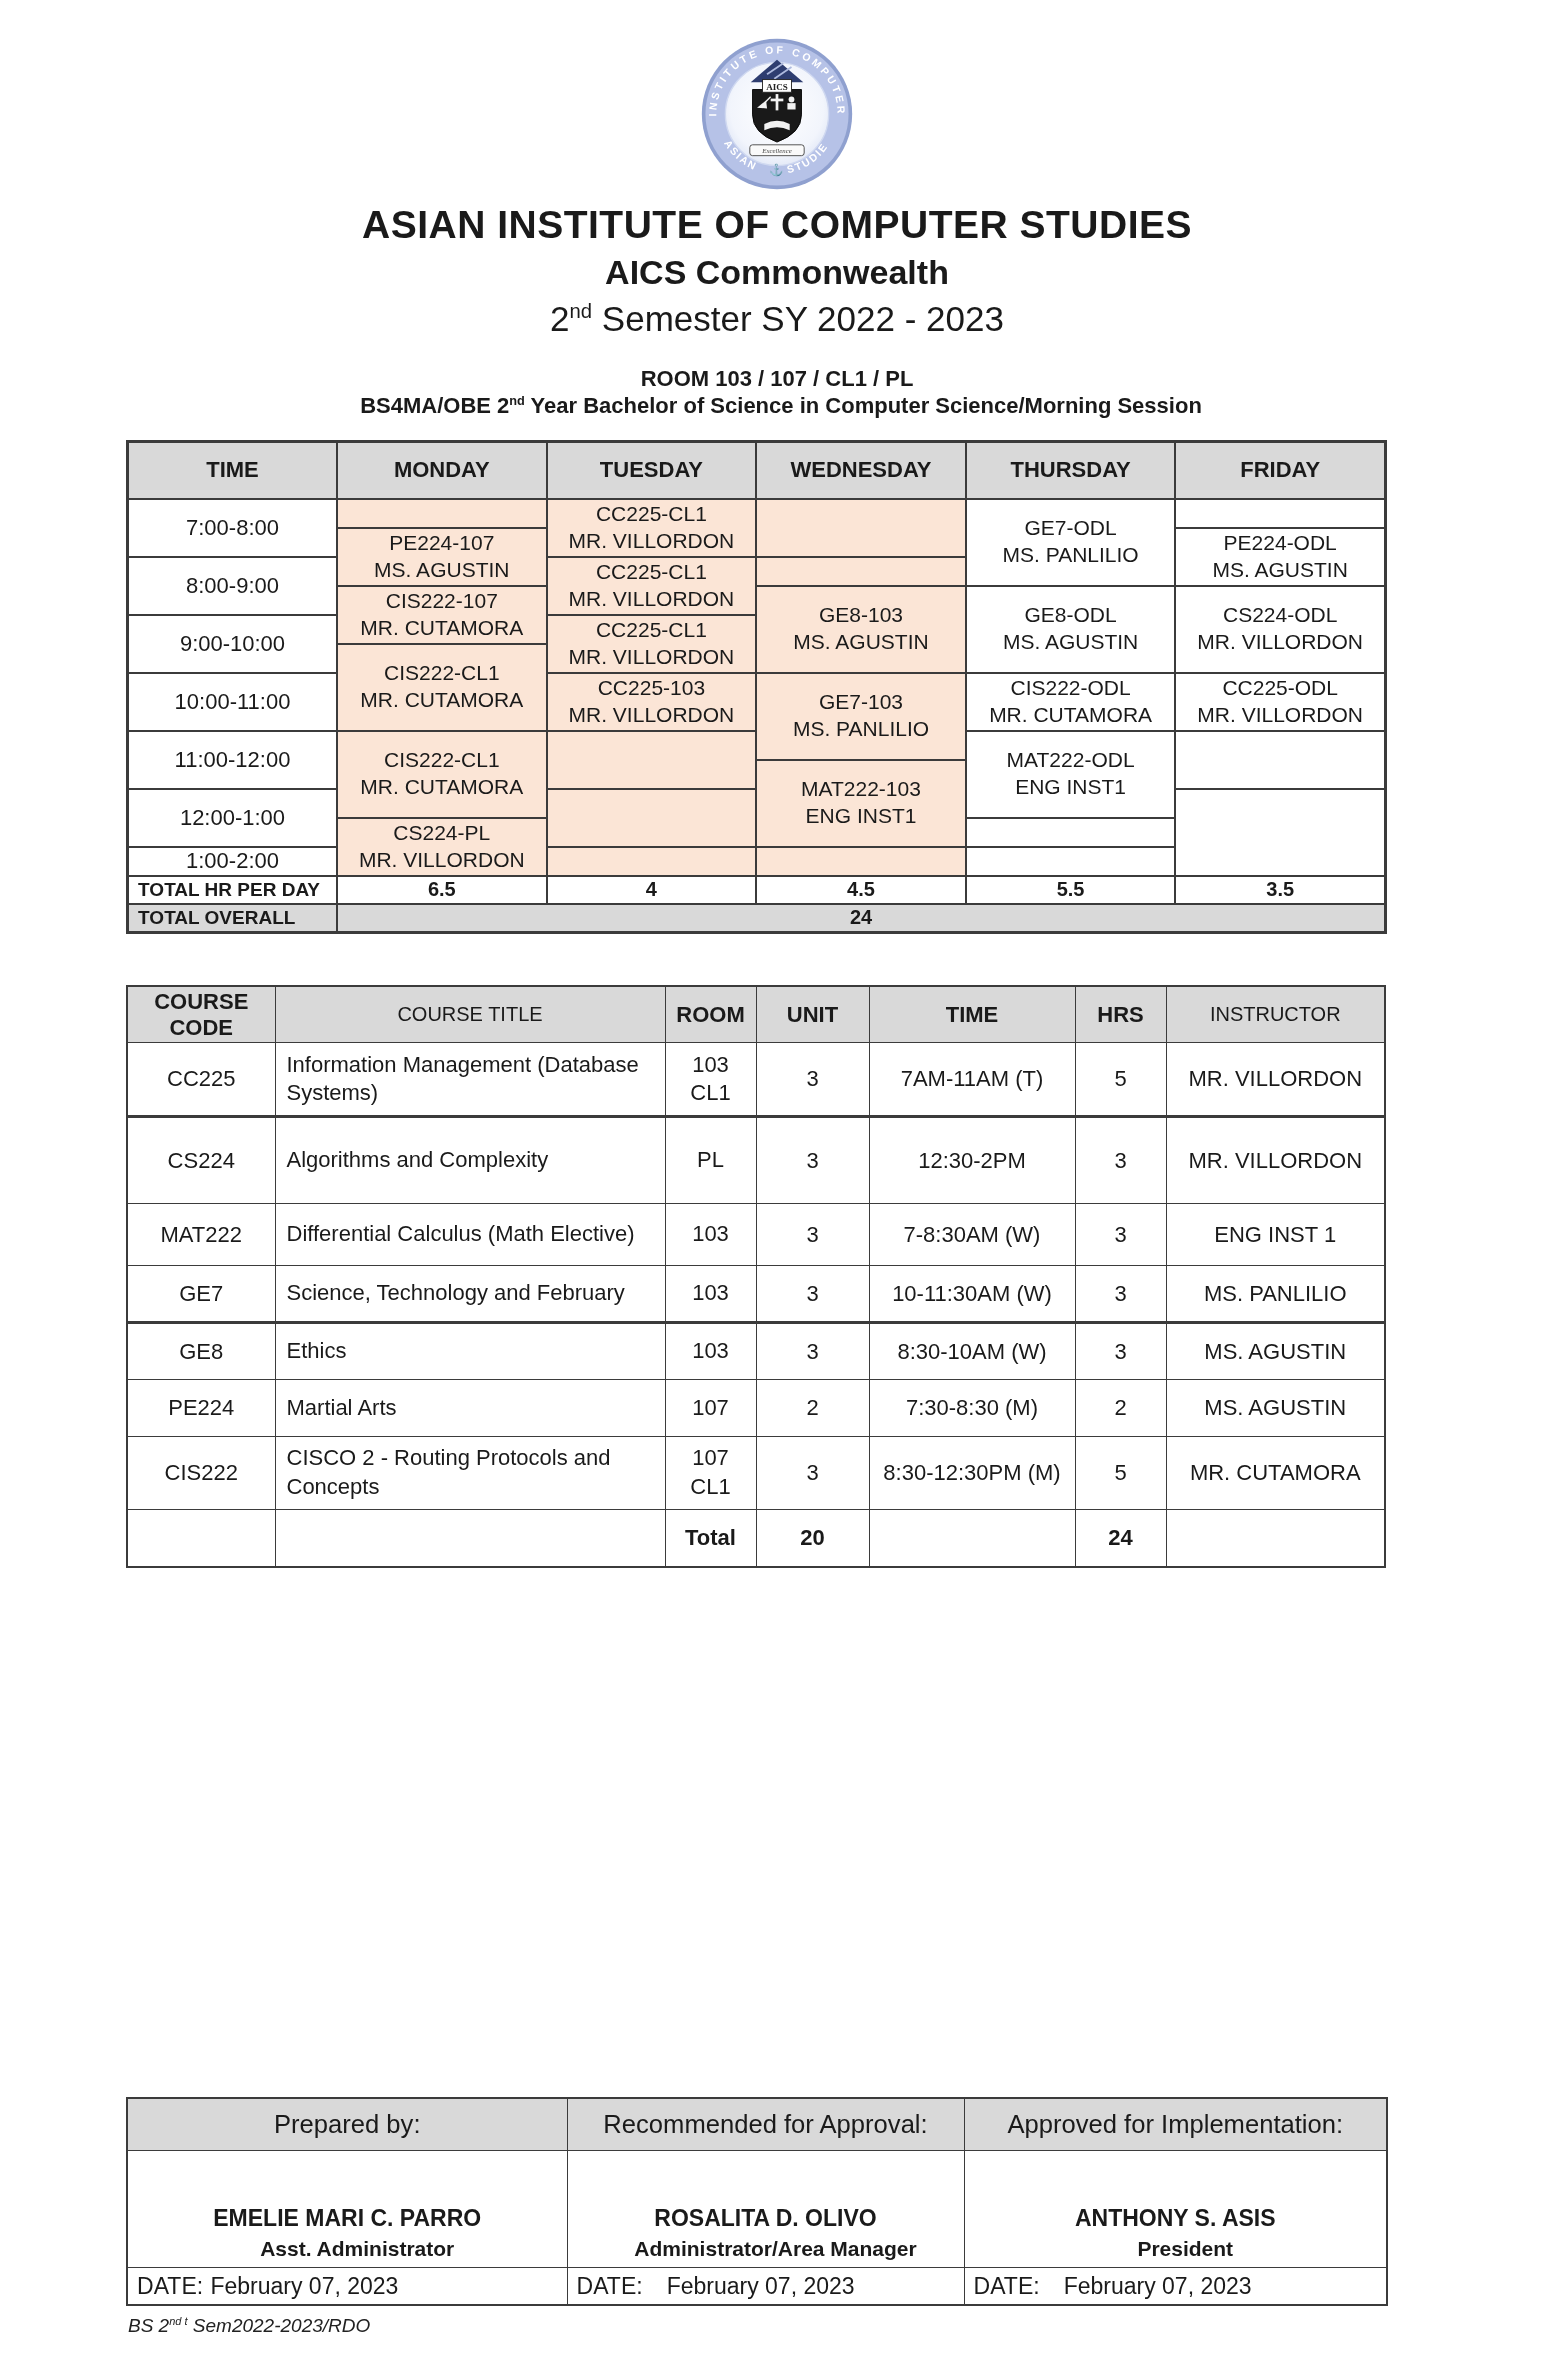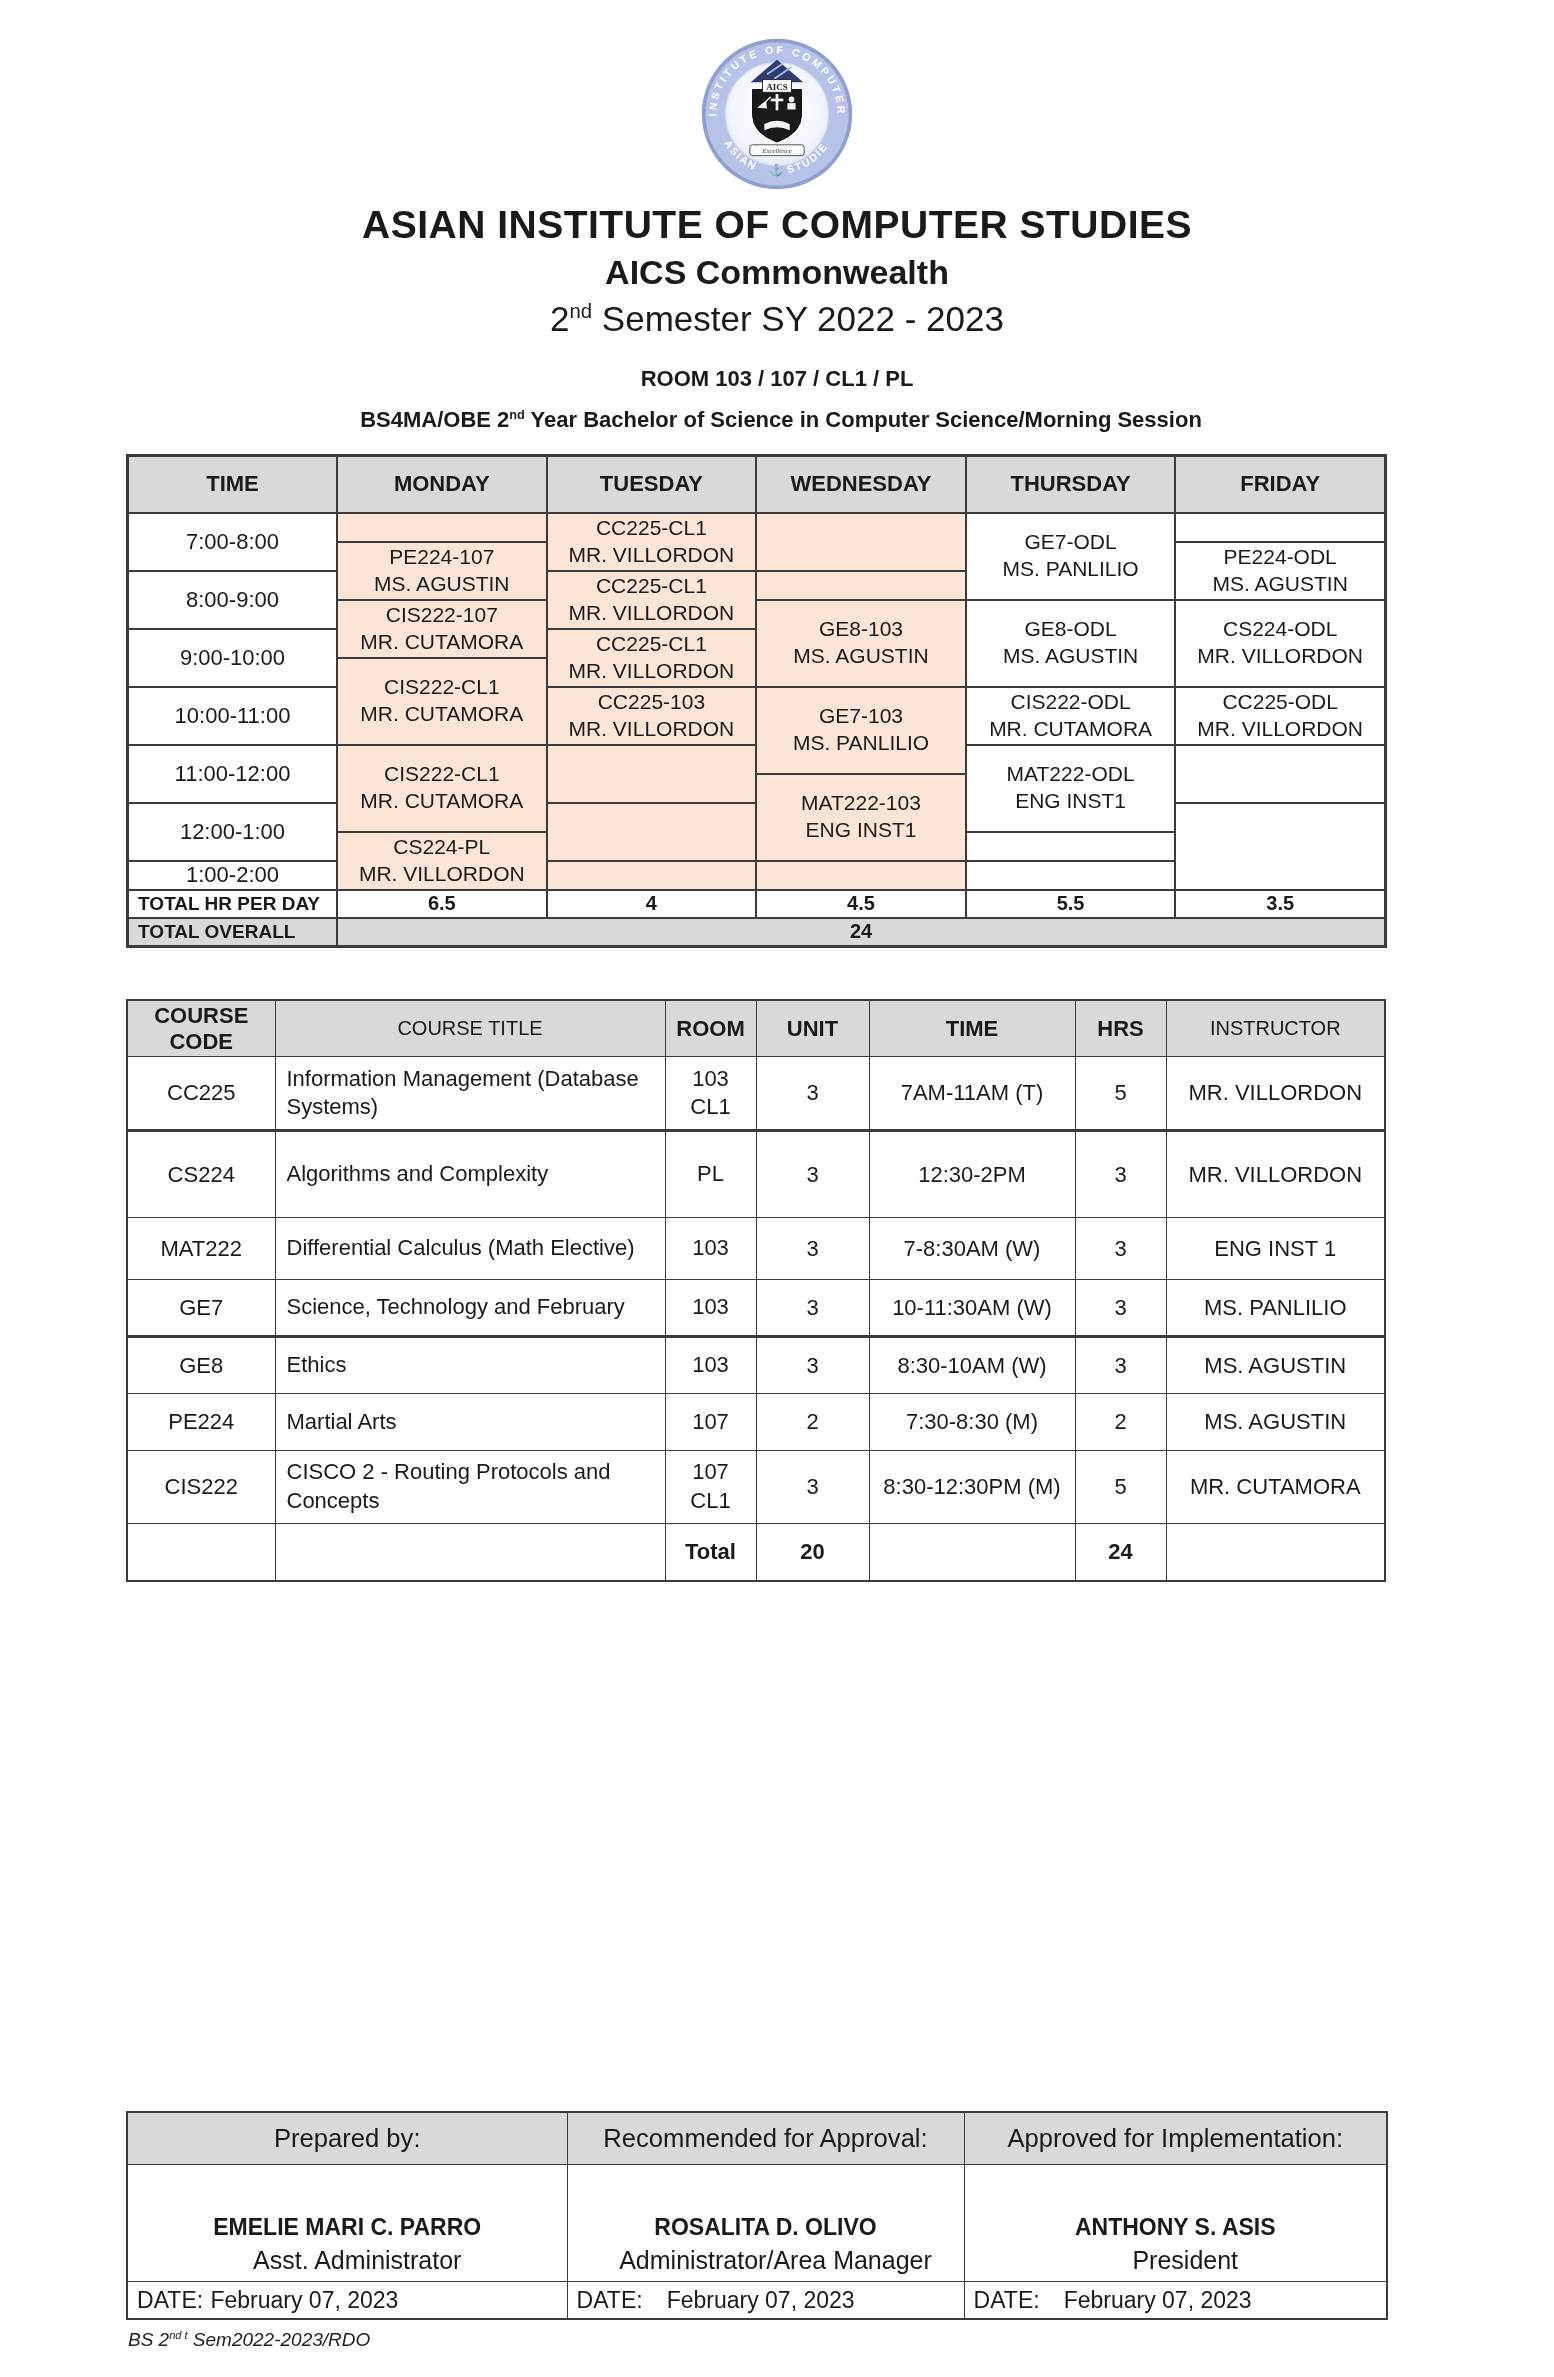--- a/index.html
+++ b/index.html
@@ -11,21 +11,21 @@
     position:relative;
   }
   
   .doc-header { text-align:center; }
   .seal-wrap { margin-top:37px; }
   .title-main { font-size:39px; font-weight:bold; margin-top:9.1px; letter-spacing:0.5px; }
   .title-campus { font-size:34px; font-weight:bold; margin-top:5.5px; }
   .title-sem { font-size:35px; font-weight:normal; margin-top:7.3px; }
   .title-sem sup, .line-prog sup, .footer-note sup { font-size:58%; vertical-align:super; }
   .line-room { font-size:22px; font-weight:bold; margin-top:27.4px; }
-  .line-prog { font-size:22px; font-weight:bold; margin-top:15px;padding-left:8px; }
+  .line-prog { font-size:22px; font-weight:bold; margin-top:1px;padding-left:8px; }
 
   
   .sg {
     display:grid;
     width:1261px;
     margin:20px 0 0 126px;
     grid-template-columns:209px repeat(5, 1fr);
     grid-template-rows:57px repeat(12, 29px) 14.6px 14.6px 28px 28px;
     border:2.7px solid #3b3b3b;
     background:#fff;
@@ -66,21 +66,21 @@
   
   table.st {
     border-collapse:collapse; table-layout:fixed;
     width:1260px; margin:529px 0 0 126px;
     border:2.7px solid #3b3b3b;
   }
   .st th, .st td { border:1.8px solid #3b3b3b; }
   .st th { background:#d9d9d9; font-weight:normal; font-size:25.6px; height:52px; text-align:center; }
   .st td.namecell { height:117px; vertical-align:bottom; text-align:center; padding-bottom:5.5px; }
   .sig-name { font-weight:bold; font-size:23px; }
-  .sig-role { font-weight:normal; font-size:25px; margin-top:5.5px;padding-left:20px; }
+  .sig-role { font-weight:bold; font-size:21px; margin-top:5.5px;padding-left:20px; }
   .st td.datecell { height:38px; font-size:23px; text-align:left; padding-left:9.1px; }
   .dv { margin-left:7.3px; }
   .dv.wide { margin-left:24px; }
 
   .footer-note { margin:9.1px 0 0 128px; font-size:19px; font-style:italic; color:#222; }
 </style>
 </head>
 <body>
 
 <div class="doc-header">

